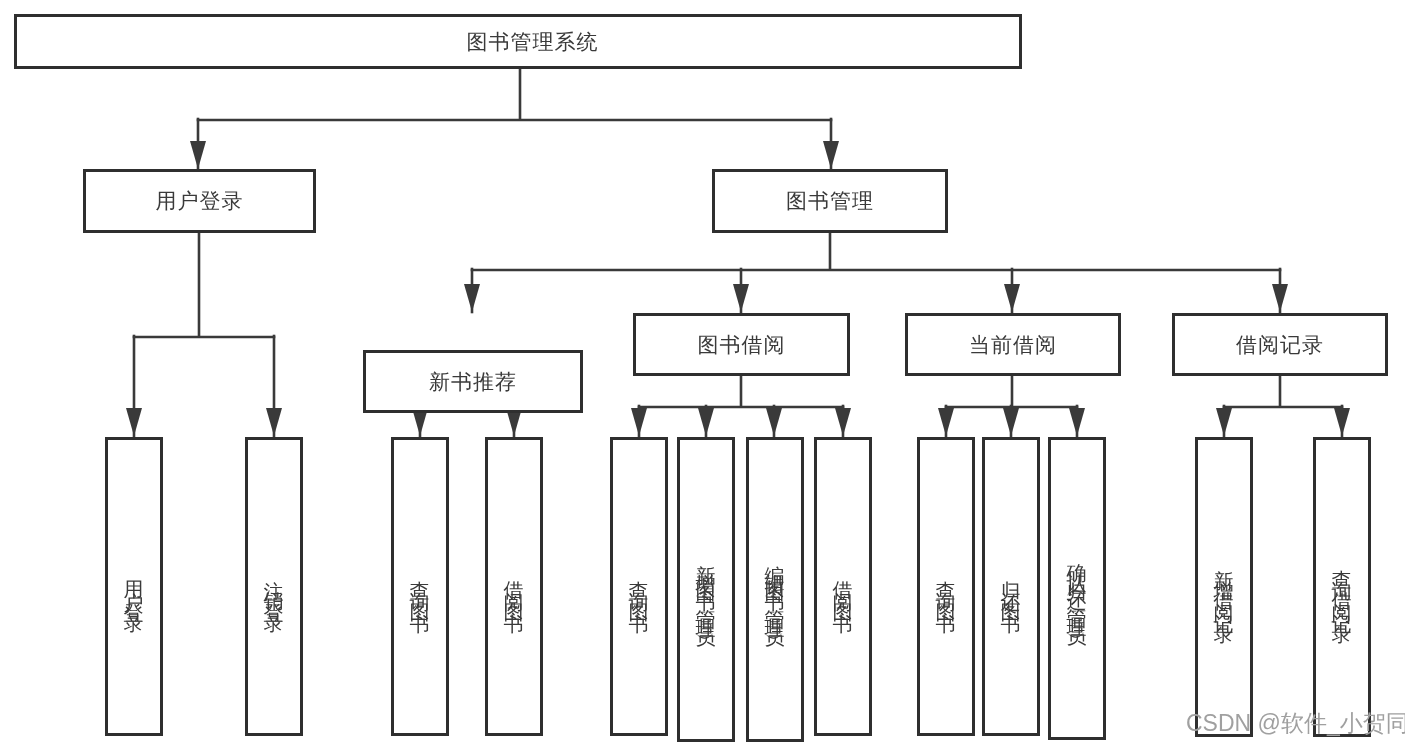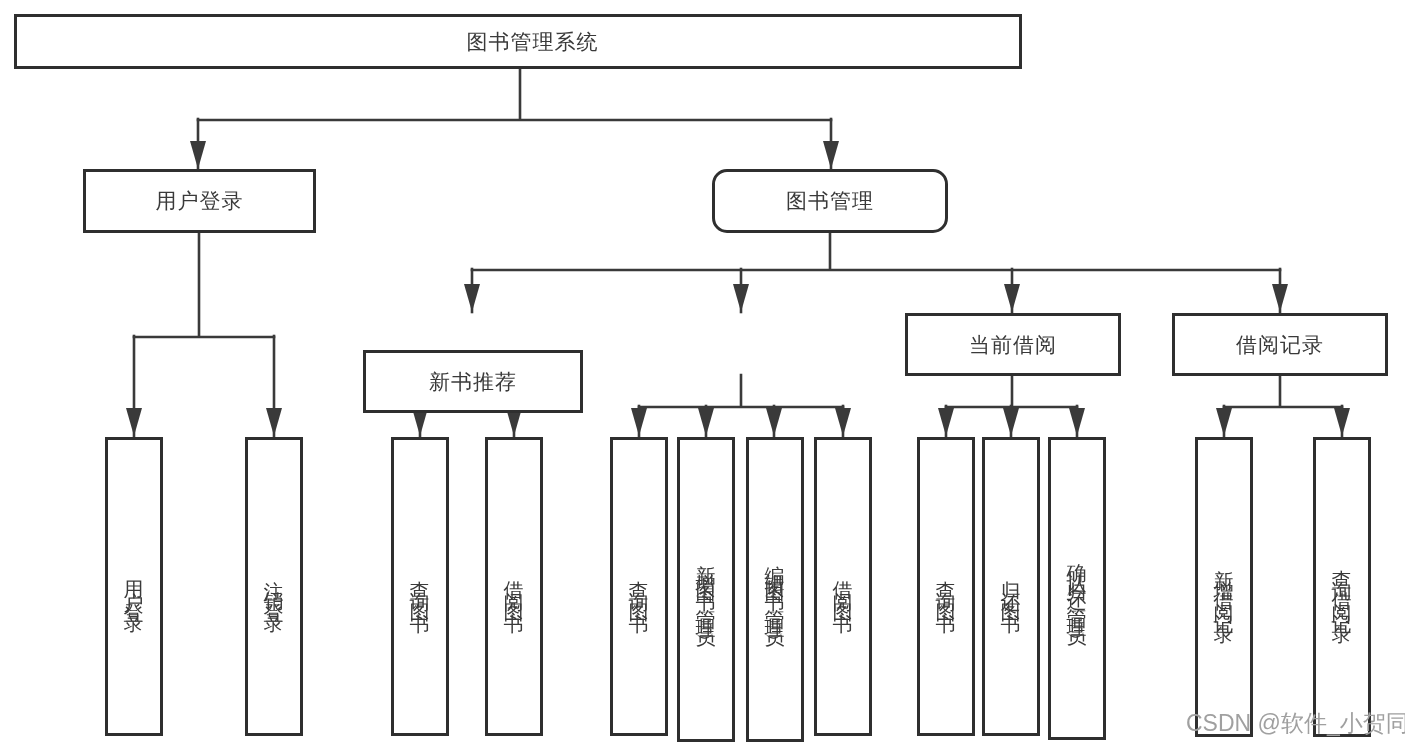--- a/index.html
+++ b/index.html
@@ -104,23 +104,24 @@
 
       <path d="M1280,375 L1280,407 M1224,407 L1342,407"></path>
       <line x1="1224" y1="406" x2="1224" y2="436" marker-end="url(#ah)"></line>
       <line x1="1342" y1="406" x2="1342" y2="436" marker-end="url(#ah)"></line>
     </g>
   </svg>
 
   <div class="hbox" style="left:14px; top:14px; width:1008px; height:55px;padding-left:29px;">图书管理系统</div>
 
   <div class="hbox" style="left:83px; top:169px; width:233px; height:64px;">用户登录</div>
-  <div class="hbox" style="left:712px; top:169px; width:236px; height:64px;border-radius:15px;">图书管理</div>
+  <div class="hbox" style="left:712px; top:169px; width:236px; height:64px;">图书管理</div>
 
   <div class="hbox" style="left:363px; top:313px; width:220px; height:63px;margin-top:37px;">新书推荐</div>
+  <div class="hbox" style="left:633px; top:313px; width:217px; height:63px;">图书借阅</div>
   <div class="hbox" style="left:905px; top:313px; width:216px; height:63px;">当前借阅</div>
   <div class="hbox" style="left:1172px; top:313px; width:216px; height:63px;">借阅记录</div>
 
   <div class="vbox" style="left:105px; top:437px; width:58px; height:299px;">用户登录</div>
   <div class="vbox" style="left:245px; top:437px; width:58px; height:299px;">注销登录</div>
 
   <div class="vbox" style="left:391px; top:437px; width:58px; height:299px;">查询图书</div>
   <div class="vbox" style="left:485px; top:437px; width:58px; height:299px;">借阅图书</div>
 
   <div class="vbox" style="left:610px; top:437px; width:58px; height:299px;">查询图书</div>

